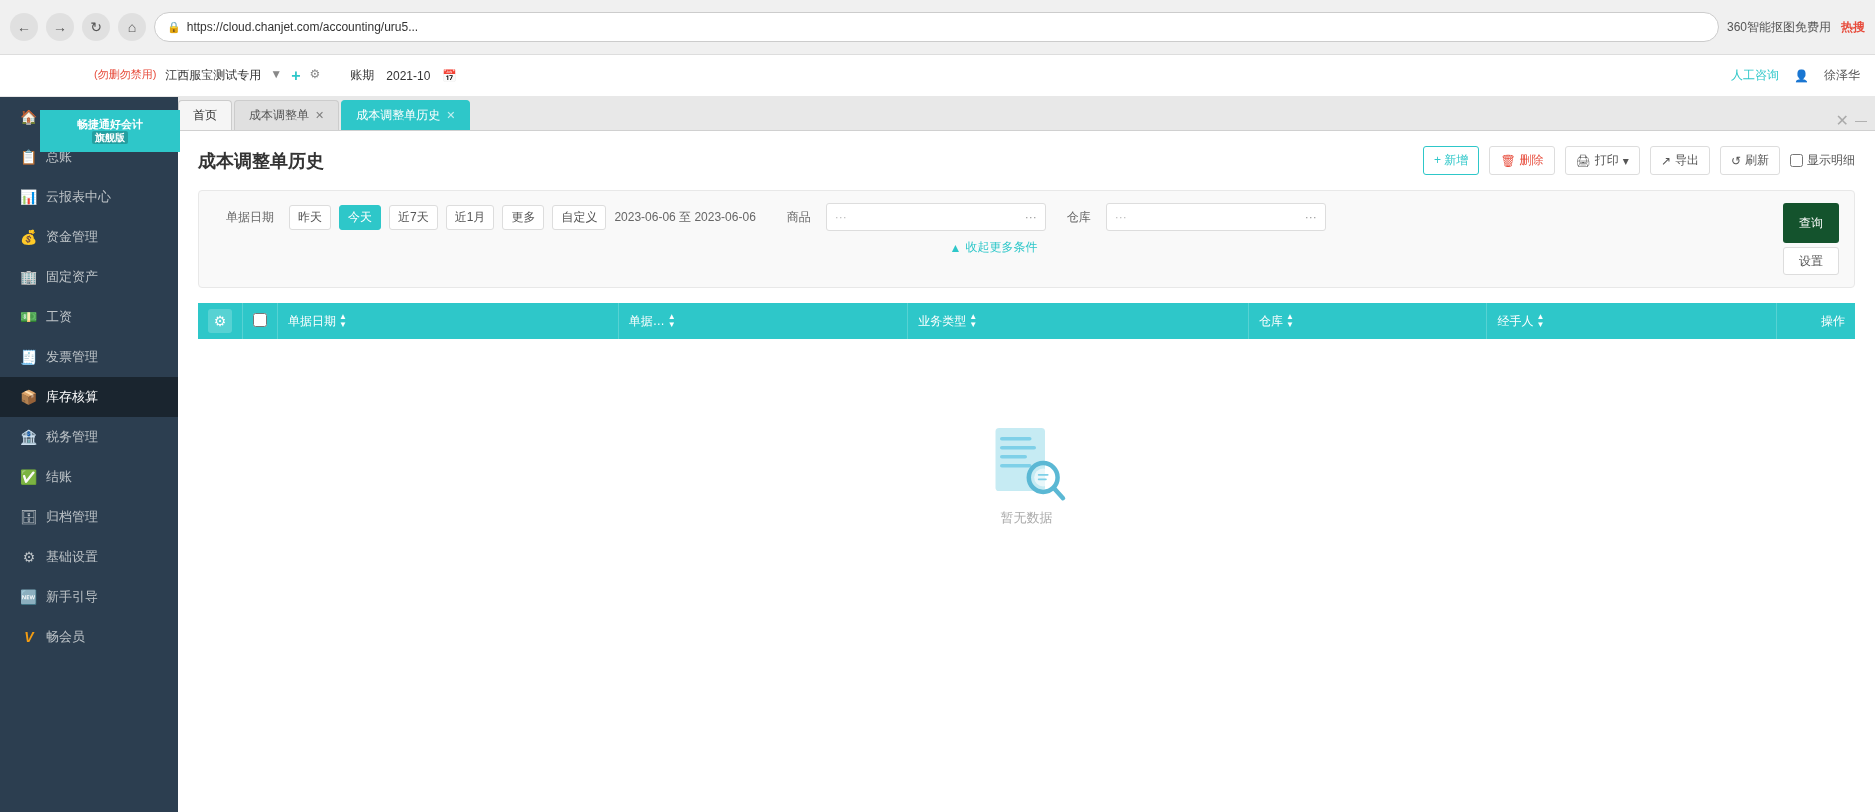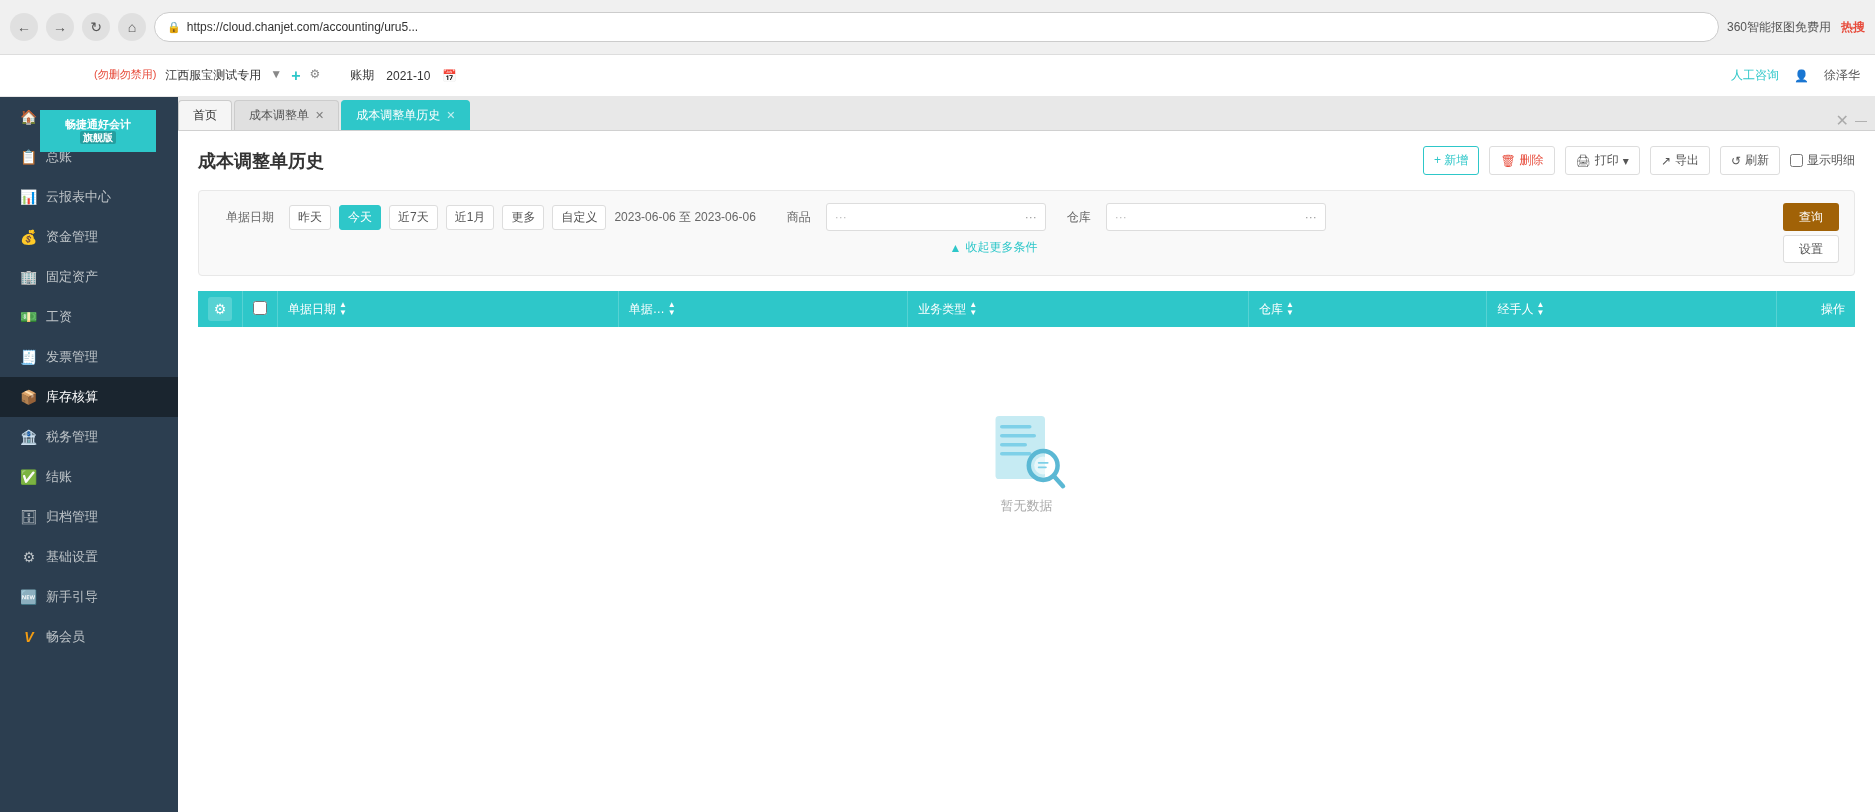--- a/index.html
+++ b/index.html
@@ -46,21 +46,21 @@
     .top-bar {
       height: 42px;
       background: #fff;
       border-bottom: 1px solid #e8e8e8;
       display: flex;
       align-items: center;
       padding: 0 15px;
       gap: 10px;
     }
     .app-logo {
-      width: 116px;
+      width: 140px;
       height: 42px;
       background: #2ec7c9;
       display: flex; align-items: center; justify-content: center;
       color: white; font-size: 12px; font-weight: bold;
       position: absolute; left: 40px; top: 55px;
     }
     .top-bar-company {
       display: flex; gap: 9px;
       font-size: 12px; color: #333;
       margin-left: 79px;
@@ -241,22 +241,22 @@
       color: #2ec7c9; font-size: 12px; cursor: pointer;
       text-align: center;
       margin-top: 8px;
       justify-content: center;
     }
     .filter-right-btns {
       display: flex; flex-direction: column; gap: 4px;
       margin-left: auto;
     }
     .query-btn {
-      width: 56px; height: 28px;
-      background: #a16207;
+      width: 56px; height: 40px;
+      background: #14532d;
       color: white;
       border: none;
       border-radius: 3px;
       font-size: 12px;
       cursor: pointer;
       display: flex; align-items: center; justify-content: center;
     }
     .settings-btn {
       width: 56px; height: 28px;
       background: white;

